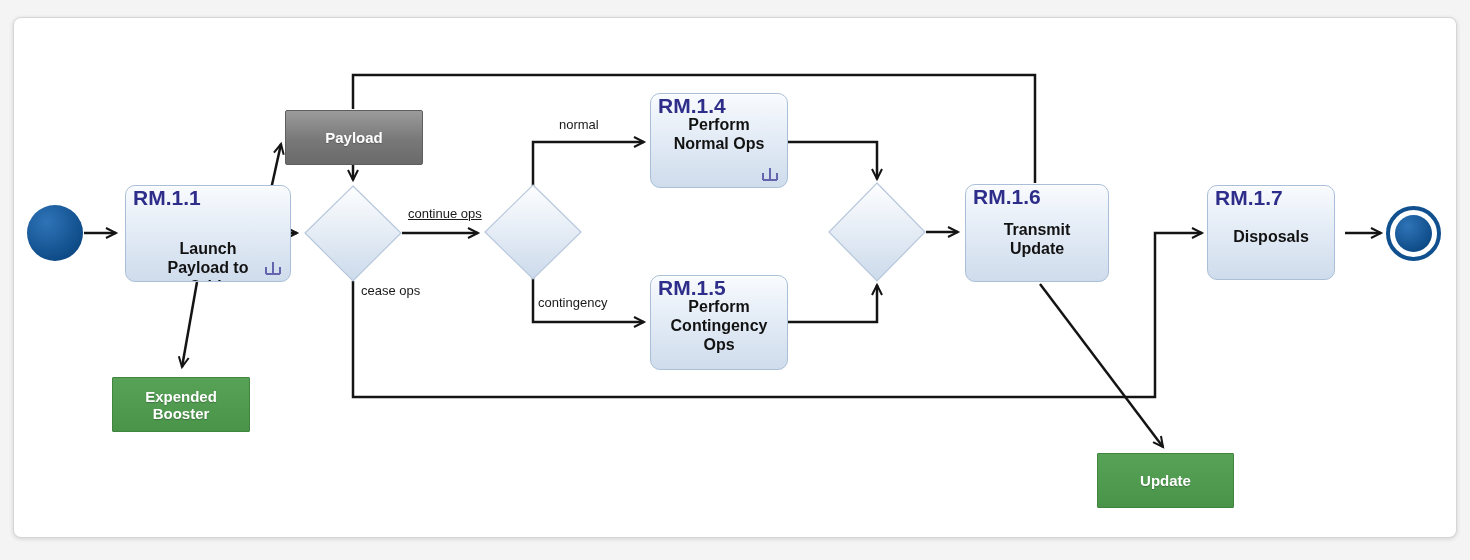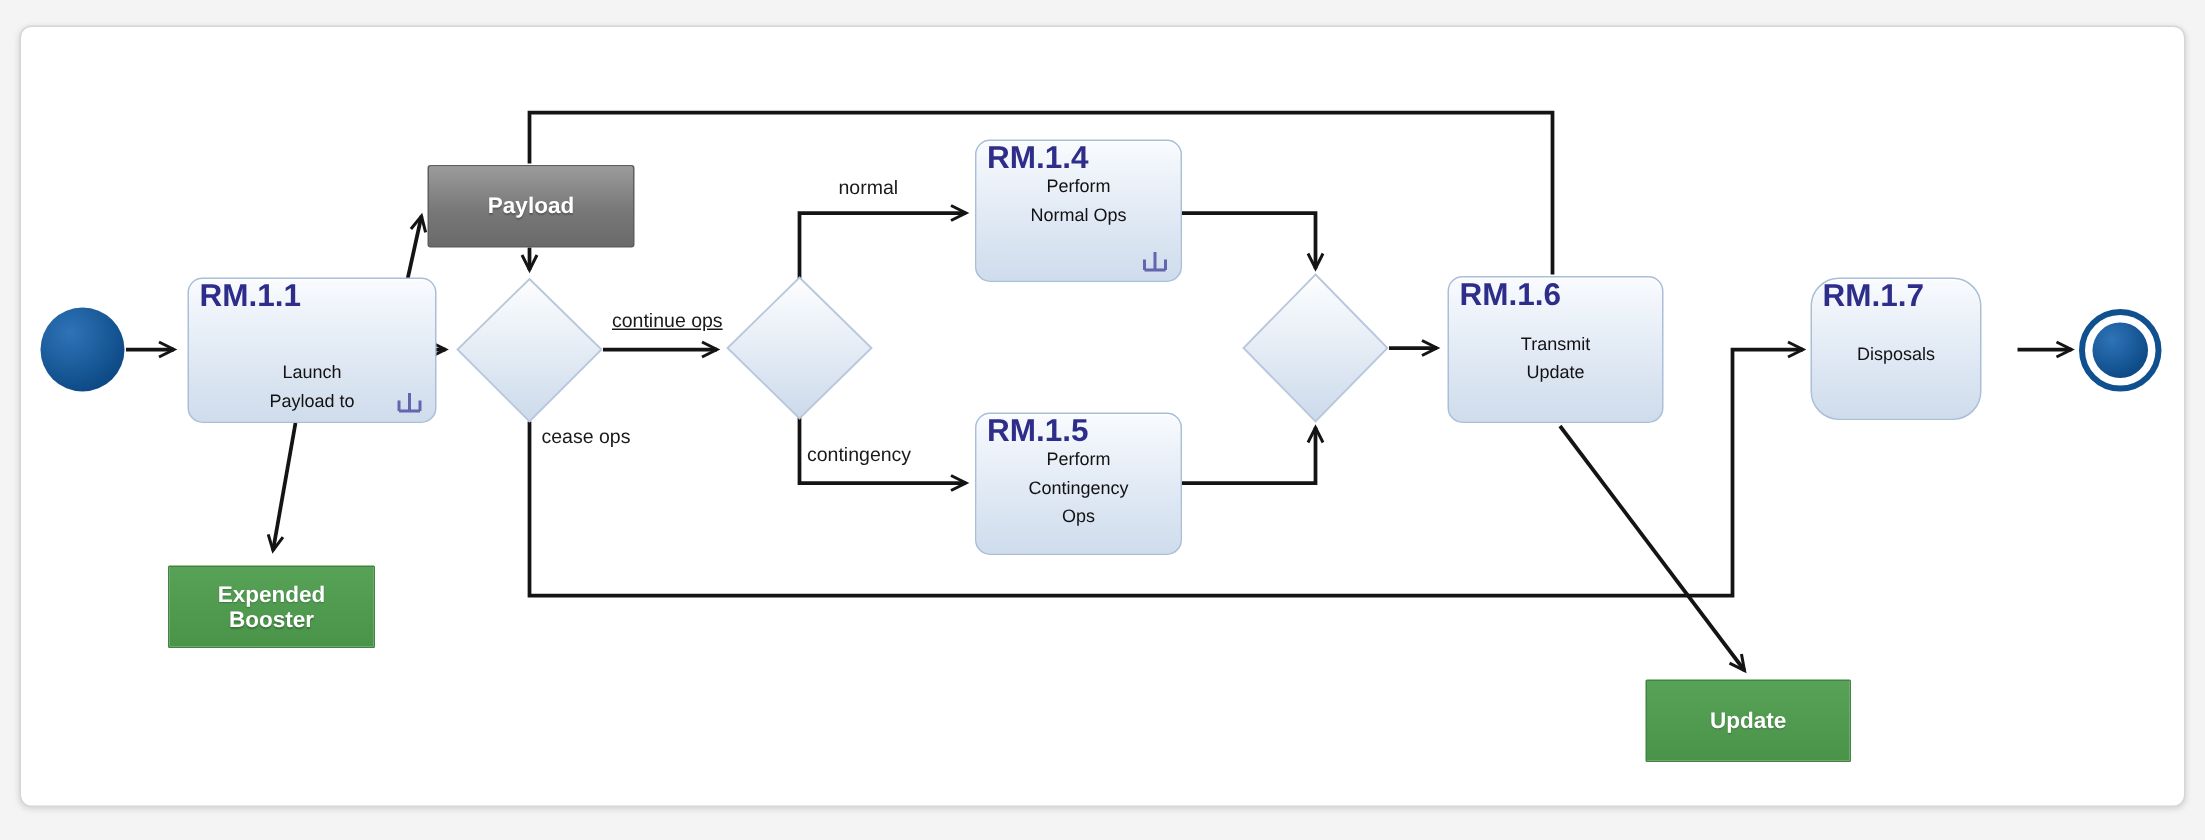--- a/index.html
+++ b/index.html
@@ -5,21 +5,21 @@
   html,body{margin:0;padding:0;background:#f4f4f4;font-family:"Liberation Sans",sans-serif;}
   #stage{position:relative;width:1470px;height:560px;overflow:hidden;}
   #canvas-card{position:absolute;left:13px;top:17px;width:1442px;height:519px;background:#ffffff;
     border:1px solid #d6d6d6;border-radius:8px;box-shadow:0 1px 4px rgba(0,0,0,.14);}
   #edges{position:absolute;left:0;top:0;z-index:2;}
   .act-node{position:absolute;z-index:3;border-radius:10px;
     background:linear-gradient(180deg,#f9fbfe 0%,#e4ecf6 45%,#cfdcec 100%);
     border:1.5px solid #a9bfd8;box-sizing:border-box;overflow:hidden;
     box-shadow:inset 0 1px 0 rgba(255,255,255,.9);}
   .node-code{font-weight:bold;color:#2e2e8a;font-size:21px;line-height:18px;padding:3px 0 0 7px;text-align:left;}
-  .node-body{font-size:12px;line-height:19px;text-align:center;color:#121212;white-space:pre-line;}
+  .node-body{font-size:16px;line-height:19px;text-align:center;color:#121212;white-space:pre-line;font-weight:bold;}
   .clip2{height:43px;overflow:hidden;margin-top:32px;}
   .pad-mid{margin-top:14px;}
   .pad-big{margin-top:20px;}
   .rake{position:absolute;right:7px;bottom:3px;}
   .obj-node{position:absolute;z-index:3;display:flex;align-items:center;justify-content:center;
     color:#ffffff;font-weight:bold;font-size:15px;line-height:17px;text-align:center;white-space:pre-line;
     box-sizing:border-box;text-shadow:0 1px 1px rgba(0,0,0,.25);}
   .obj-gray{background:linear-gradient(180deg,#9b9b9b 0%,#787878 55%,#6a6a6a 100%);
     border:1px solid #5e5e5e;border-radius:2px;}
   .obj-green{background:linear-gradient(180deg,#57a257 0%,#4a944a 100%);
@@ -108,21 +108,21 @@
 Contingency
 Ops</div>
   </div>
 
   <div class="act-node" style="left:965px;top:184px;width:144px;height:98px;">
     <div class="node-code">RM.1.6</div>
     <div class="node-body pad-mid">Transmit
 Update</div>
   </div>
 
-  <div class="act-node" style="left:1207px;top:185px;width:114px;height:95px;border-radius:19px;">
+  <div class="act-node" style="left:1207px;top:185px;width:128px;height:95px;">
     <div class="node-code">RM.1.7</div>
     <div class="node-body pad-big">Disposals</div>
   </div>
 
   <div class="obj-node obj-green" style="left:1097px;top:453px;width:137px;height:55px;">Update</div>
 
   <div id="end-node">
     <div class="inner"></div>
   </div>
 

